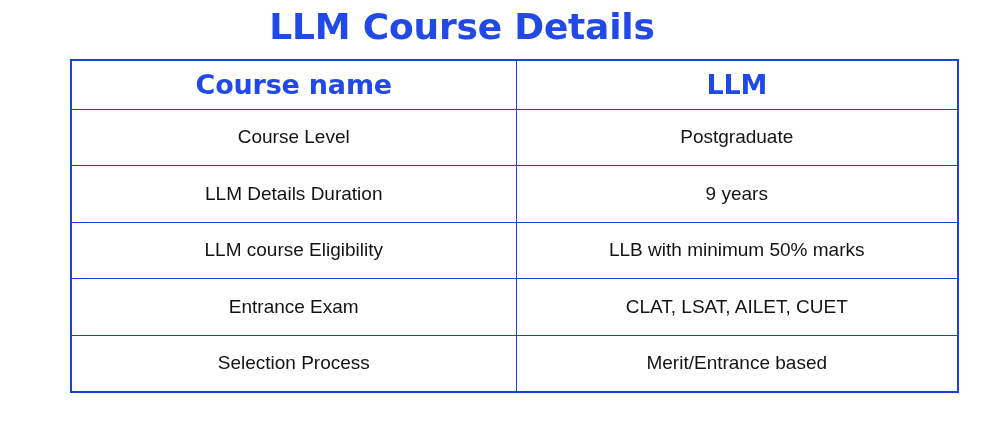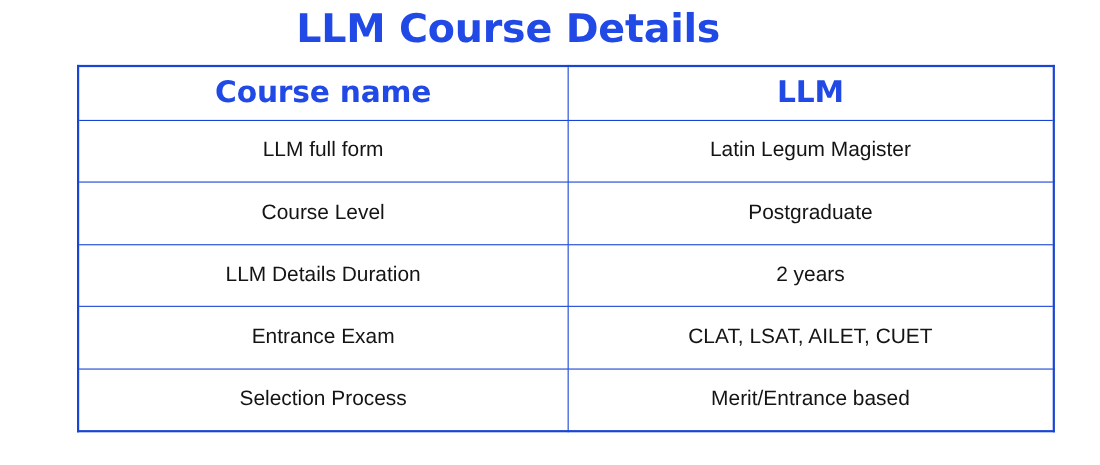--- a/index.html
+++ b/index.html
@@ -87,30 +87,30 @@
     <col class="col-value">
   </colgroup>
   <thead>
     <tr>
       <th>Course name</th>
       <th>LLM</th>
     </tr>
   </thead>
   <tbody>
     <tr>
-      <td>LLM full form</td>
-      <td>Latin Legum Magister</td>
-    </tr>
-    <tr>
       <td>Course Level</td>
       <td>Postgraduate</td>
     </tr>
     <tr>
       <td>LLM Details Duration</td>
-      <td class="cell-shift-down">2 years</td>
+      <td class="cell-shift-down">9 years</td>
+    </tr>
+    <tr>
+      <td>LLM course Eligibility</td>
+      <td>LLB with minimum 50% marks</td>
     </tr>
     <tr>
       <td class="cell-large">Entrance Exam</td>
       <td class="cell-small cell-shift-up">CLAT, LSAT, AILET, CUET</td>
     </tr>
     <tr>
       <td>Selection Process</td>
       <td>Merit/Entrance based</td>
     </tr>
   </tbody>

